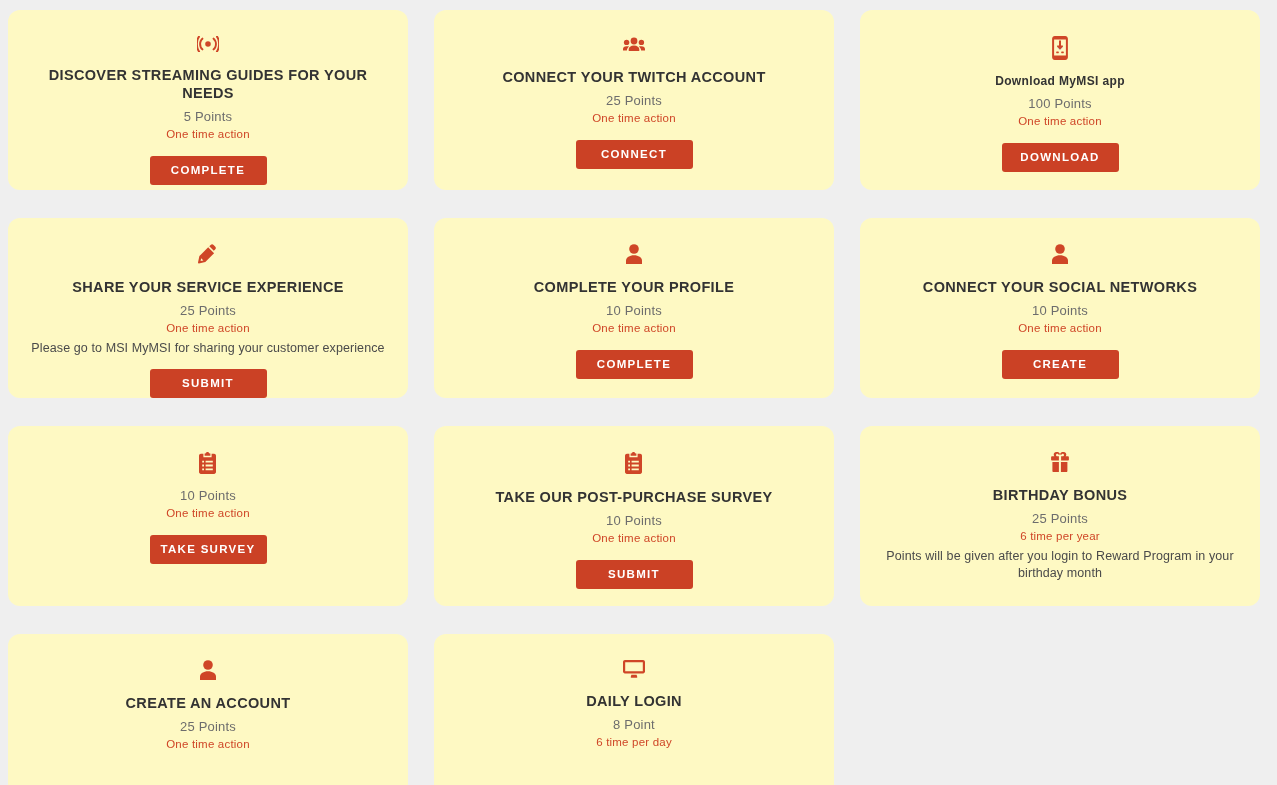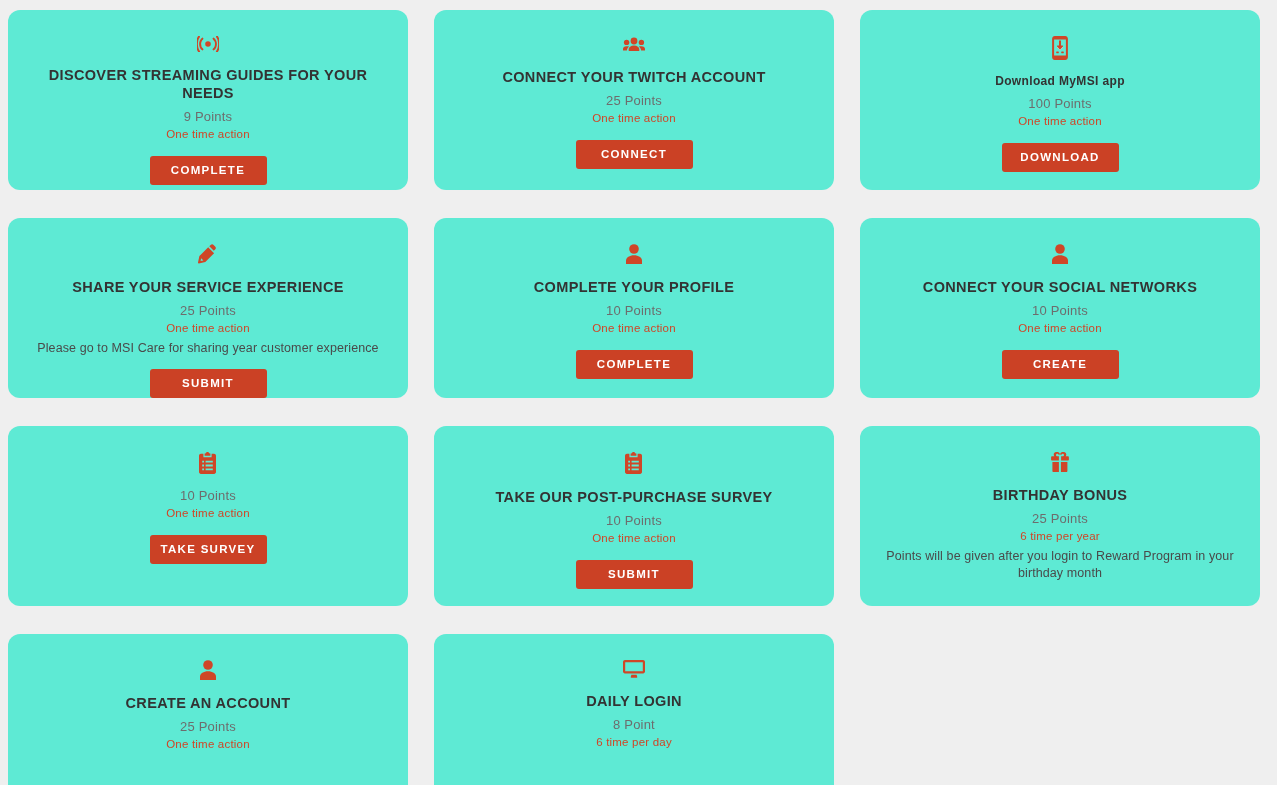--- a/index.html
+++ b/index.html
@@ -20,21 +20,21 @@
     display: grid;
     grid-template-columns: 400px 400px 400px;
     grid-auto-rows: 180px;
     column-gap: 26px;
     row-gap: 28px;
     align-content: start;
     justify-content: start;
   }
 
   .card {
-    background: #5eead4;
+    background: #fef9c3;
     border-radius: 12px;
     padding: 26px 18px 18px 18px;
     display: flex;
     flex-direction: column;
     align-items: center;
     text-align: center;
     overflow: hidden;
   }
 
   .card-icon {
@@ -101,21 +101,21 @@
 <div id="grid">
     <div class="card">
       <span class="card-icon">
         <svg width="22" height="16" viewBox="0 0 22 16">
           <path d="M11 5.2a2.8 2.8 0 100 5.6 2.8 2.8 0 000-5.6z"></path>
           <path d="M6.2 2.1a1 1 0 00-1.5-.2C3.1 3.3 2.1 5.5 2.1 8s1 4.7 2.6 6.1a1 1 0 101.3-1.5A6.1 6.1 0 014.1 8c0-1.9.8-3.6 2-4.6a1 1 0 00.1-1.3zM17.3 1.9a1 1 0 10-1.3 1.5 6.1 6.1 0 012 4.6c0 1.9-.8 3.6-2 4.6a1 1 0 101.3 1.5c1.6-1.4 2.6-3.6 2.6-6.1s-1-4.7-2.6-6.1z"></path>
           <path d="M2.6 0a1 1 0 00-1.4 0C-.2 1.9-1 4.8-1 8s.8 6.1 2.2 8a1 1 0 101.5-1.3C1.5 13.1.9 10.7.9 8S1.5 2.9 2.7 1.4A1 1 0 002.6 0zM20.8 0a1 1 0 00-1.5 1.4C20.5 2.9 21.1 5.3 21.1 8s-.6 5.1-1.8 6.7a1 1 0 101.5 1.3C22.2 14.1 23 11.2 23 8s-.8-6.1-2.2-8z"></path>
         </svg>
       </span>
       <div class="card-title">DISCOVER STREAMING GUIDES FOR YOUR NEEDS</div>
-      <div class="card-points">9 Points</div>
+      <div class="card-points">5 Points</div>
       <div class="card-frequency">One time action</div>
       <button class="card-button">COMPLETE</button>
     </div>
     <div class="card">
       <span class="card-icon">
         <svg width="22" height="18" viewBox="0 0 22 18">
           <circle cx="11" cy="5" r="3.4"></circle>
           <path d="M11 9.6c-3.2 0-5.3 1.8-5.3 3.7V15h10.6v-1.7c0-1.9-2.1-3.7-5.3-3.7z"></path>
           <circle cx="3.6" cy="6.4" r="2.7"></circle>
           <path d="M3.6 10.2C1.3 10.2 0 11.6 0 13v1.6h3.9c.1-1.9 1-3.3 2.3-4.1a6.8 6.8 0 00-2.6-.3z"></path>
@@ -146,21 +146,21 @@
     <div class="card">
       <span class="card-icon">
         <svg width="20" height="20" viewBox="0 0 20 20">
           <path d="M15.6.9a2.1 2.1 0 00-3 0l-1.3 1.3 4.5 4.5 1.3-1.3a2.1 2.1 0 000-3L15.6.9z"></path>
           <path d="M10.2 3.3L1.4 12.1 0 18.5c-.1.5.4 1 .9.9l6.4-1.4 8.8-8.8-4.5-4.5-1.4-1.4zM2.6 17l.6-2.8 2.2 2.2L2.6 17z"></path>
         </svg>
       </span>
       <div class="card-title">SHARE YOUR SERVICE EXPERIENCE</div>
       <div class="card-points">25 Points</div>
       <div class="card-frequency">One time action</div>
-      <div class="card-note">Please go to MSI Care for sharing year customer experience</div>
+      <div class="card-note">Please go to MSI MyMSI for sharing your customer experience</div>
       <button class="card-button">SUBMIT</button>
     </div>
     <div class="card">
       <span class="card-icon">
         <svg width="16" height="20" viewBox="0 0 16 20">
           <circle cx="8" cy="5" r="4.8"></circle>
           <path d="M8 11.2c-4.4 0-8 2.5-8 5.2V20h16v-3.6c0-2.7-3.6-5.2-8-5.2z"></path>
         </svg>
       </span>
       <div class="card-title">COMPLETE YOUR PROFILE</div>

